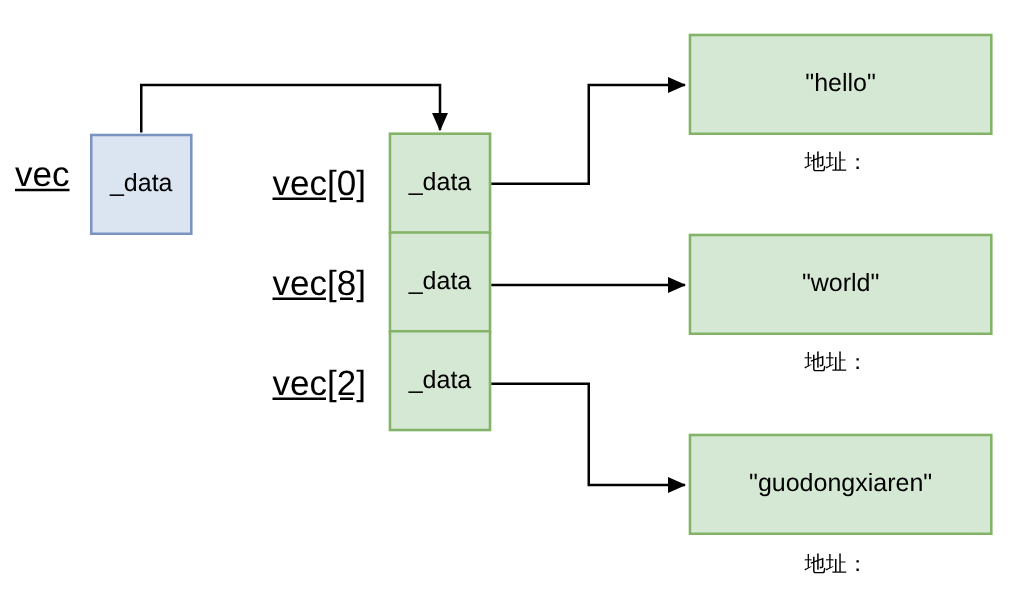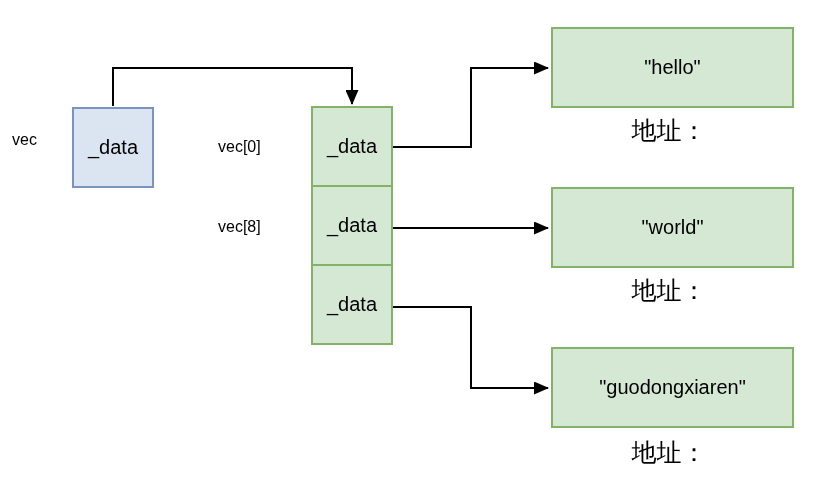--- a/index.html
+++ b/index.html
@@ -52,32 +52,33 @@
   }
   .array-cell + .array-cell { margin-top: -2px; }
   .string-box {
     left: 551px;
     width: 243px; height: 81px;
     background: var(--string-box-fill, #d5e8d4);
     border: 2px solid var(--string-box-border, #82b366);
   }
   .label {
     position: absolute;
-    font-size: 16px;
+    font-size: 28px;
     white-space: nowrap;
     line-height: 24px;
+    text-decoration: underline;
   }
   .vec-label { left: 12px; top: 128px; width: 48px; text-align: left; }
   .index-label { left: 218px; width: 80px; text-align: left; }
   .address-line {
     position: absolute;
     left: 540px; width: 265px;
     display: flex;
     justify-content: center;
-    font-size: 25px;
+    font-size: 17px;
     white-space: nowrap;
     line-height: 24px;
   }
   .address-prefix { margin-right: 7px; }
 </style>
 </head>
 <body>
 
 <div class="stage">
 
@@ -93,20 +94,21 @@
     <polyline points="391,307 471,307 471,388 548,388" fill="none" stroke="#000000" stroke-width="2" marker-end="url(#arrowhead)"></polyline>
   </svg>
 
   <div class="label vec-label">vec</div>
   <div class="box pointer-box">
     <span>_data</span>
   </div>
 
   <div class="label index-label" style="top: 135px;">vec[0]</div>
   <div class="label index-label" style="top: 215px;">vec[8]</div>
+  <div class="label index-label" style="top: 295px;">vec[2]</div>
 
   <div class="array-column">
     <div class="array-cell">
       <span>_data</span>
     </div>
     <div class="array-cell">
       <span>_data</span>
     </div>
     <div class="array-cell">
       <span>_data</span>

